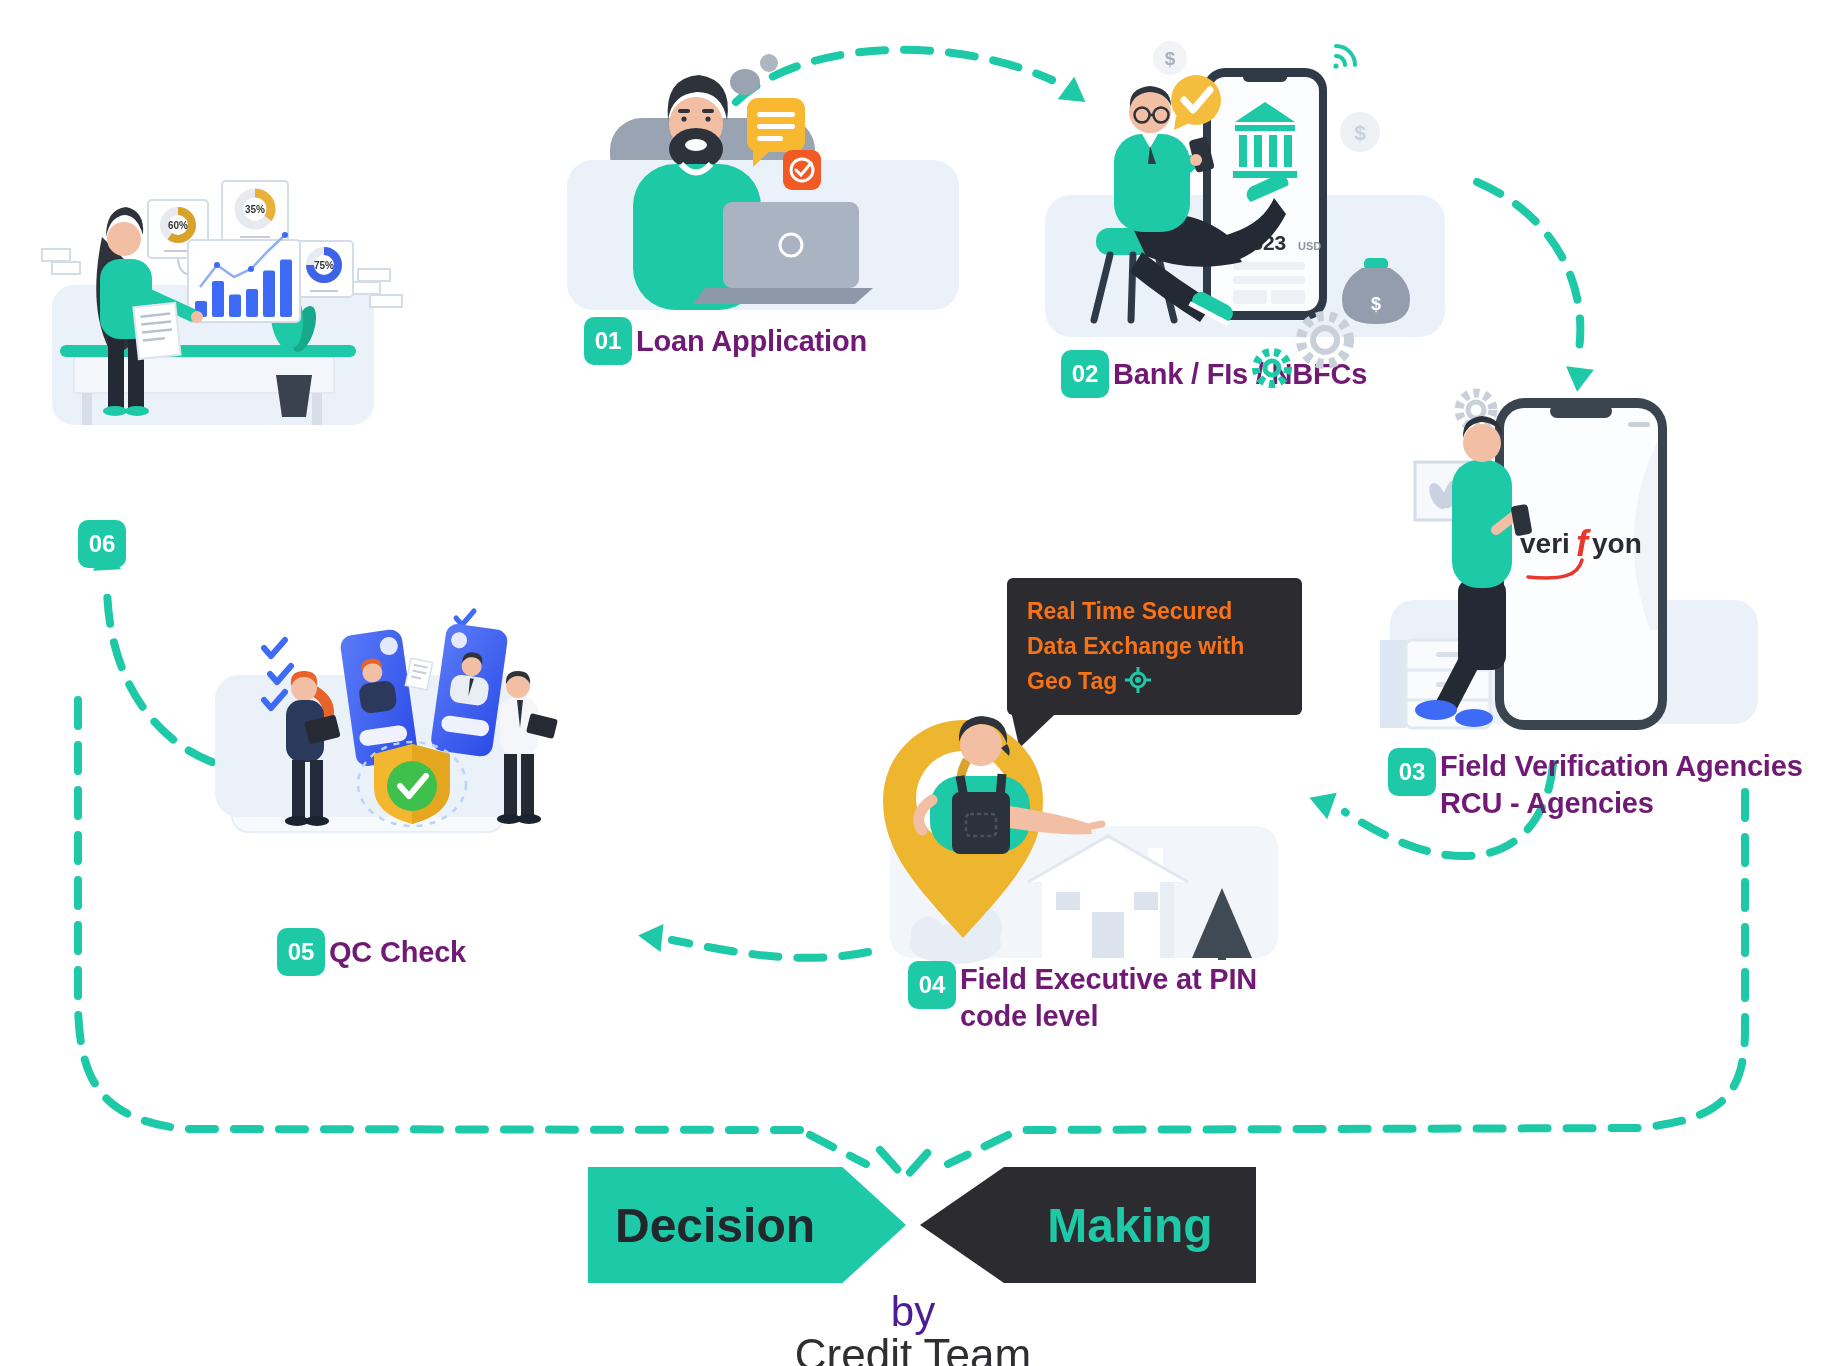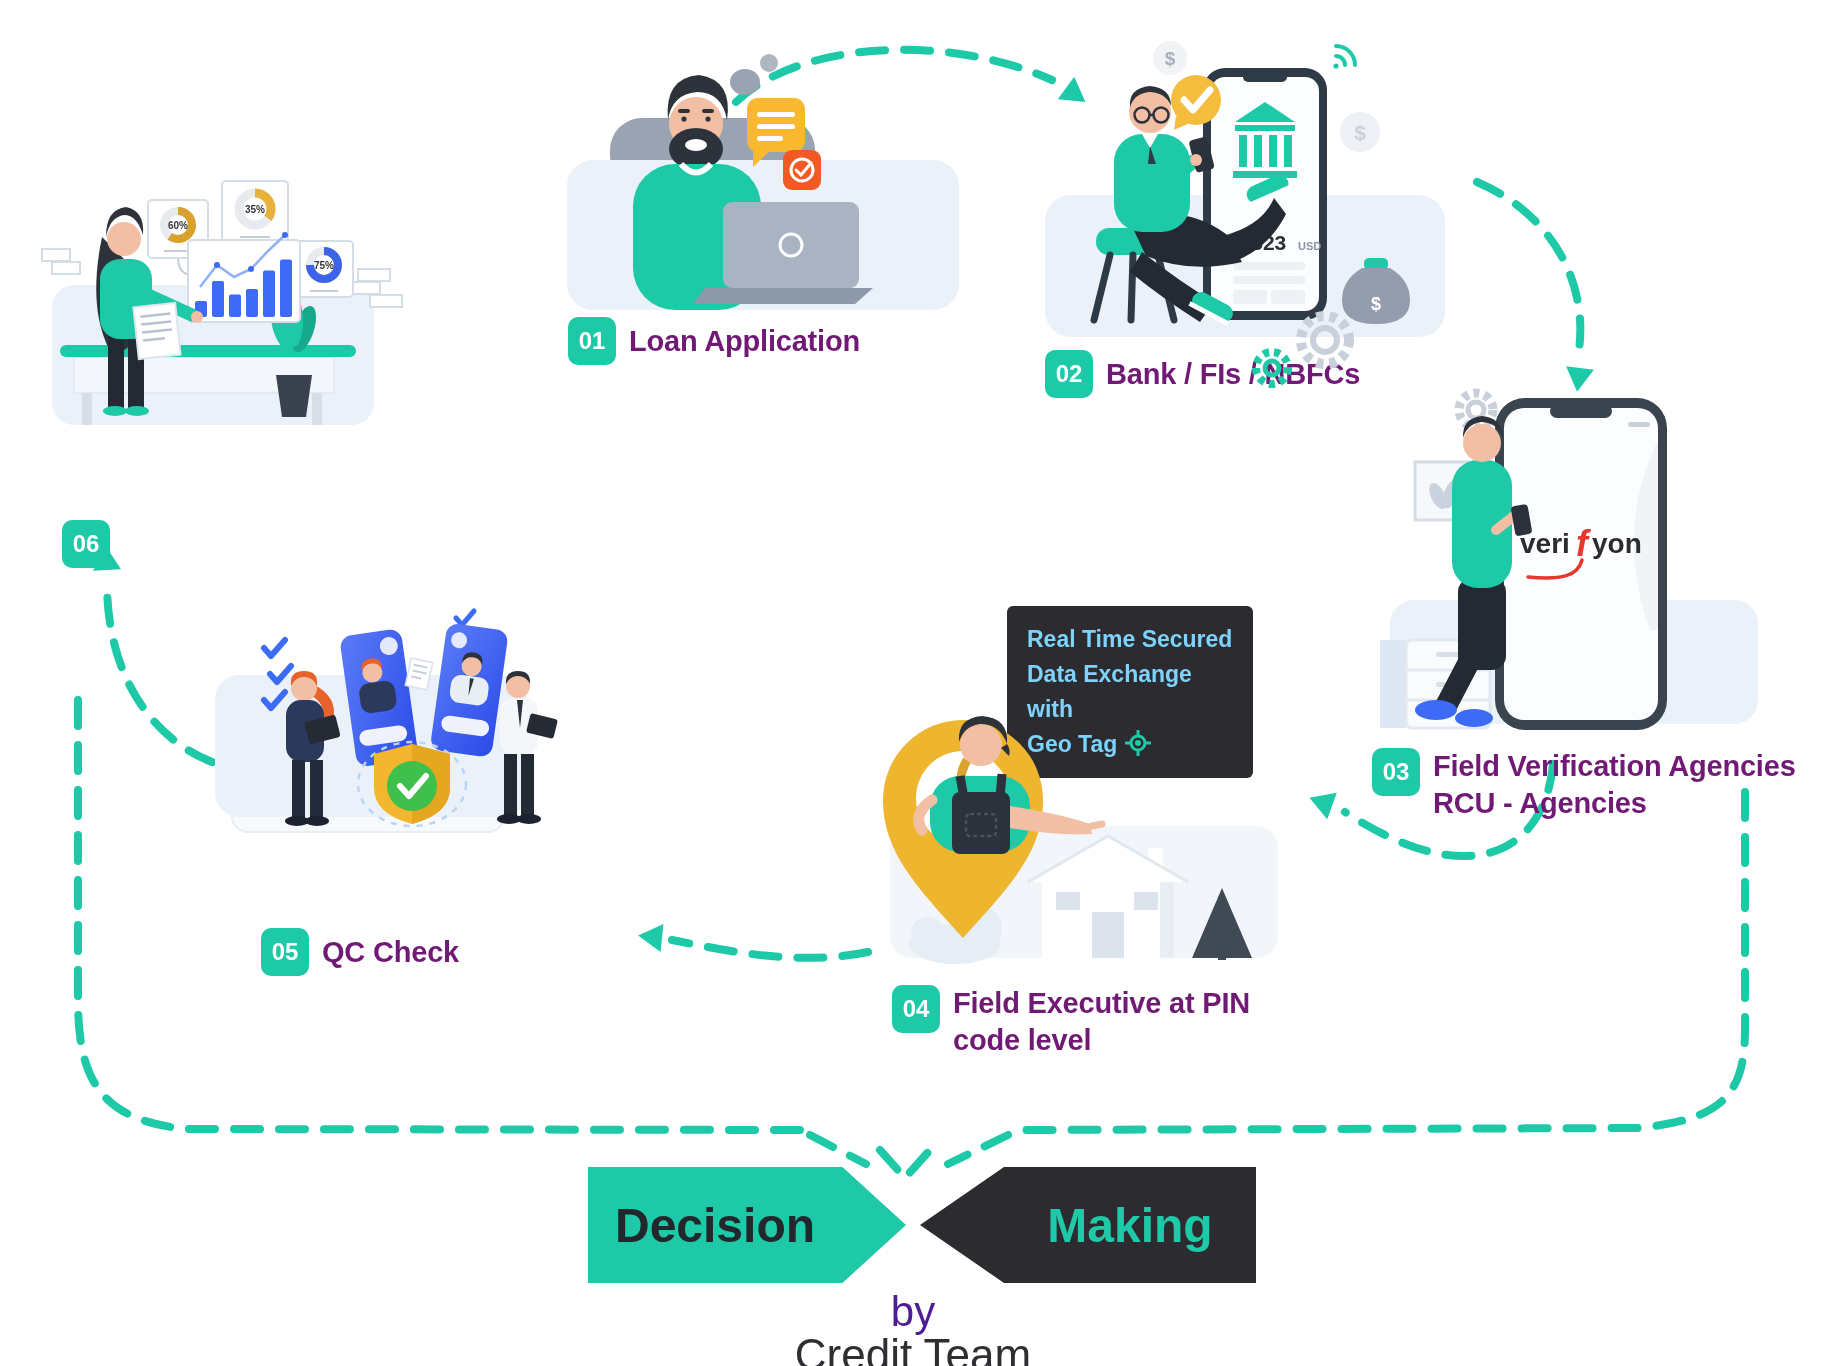--- a/index.html
+++ b/index.html
@@ -1,27 +1,27 @@
 <!DOCTYPE html>
 <html><head>
 <meta charset="utf-8">
 <style>
   html,body{margin:0;padding:0;background:#fff;}
   #stage{position:relative;width:1822px;height:1366px;background:#ffffff;overflow:hidden;
          font-family:"Liberation Sans",sans-serif;}
   .abs{position:absolute;}
   svg{display:block;}
   
-  .step-row{position:absolute;display:flex;gap:13px;align-items:flex-start;}
+  .step-row{position:absolute;display:flex;gap:4px;align-items:flex-start;margin-left:16px;}
   .step-badge{width:48px;height:48px;border-radius:10px;background:#1EC9A8;color:#fff;
               font-weight:700;font-size:24px;display:flex;align-items:center;justify-content:center;flex:0 0 auto;}
   .step-text{font-weight:700;font-size:29px;color:#701a75;letter-spacing:-0.2px;line-height:37px;}
   .step-single{display:flex;align-items:center;height:48px;}
   
-  .callout{position:absolute;left:1007px;top:606px;width:246px;background:#2B2B30;color:#7dd3fc;
+  .callout{position:absolute;left:1007px;top:578px;width:295px;background:#2B2B30;color:#f97316;
            border-radius:6px;padding:16px 20px;font-weight:700;font-size:23px;line-height:35px;box-sizing:border-box;}
   .callout-tail{position:absolute;left:1008px;top:698px;width:64px;height:50px;background:#2B2B30;
                 clip-path:polygon(0 0,100% 0,18% 100%);}
   .geo-ico{display:inline-block;vertical-align:-4px;margin-left:8px;}
   
   .banner-left{position:absolute;left:588px;top:1167px;width:318px;height:116px;background:#1EC9A8;
                clip-path:polygon(0 0,80% 0,100% 50%,80% 100%,0 100%);
                display:flex;align-items:center;justify-content:center;padding-right:64px;box-sizing:border-box;
                color:#22272B;font-size:48px;font-weight:700;}
   .banner-right{position:absolute;left:920px;top:1167px;width:336px;height:116px;background:#2B2B30;
@@ -289,21 +289,21 @@
       <path d="M 232,136 l 10,-2" stroke="#F3BFA4" stroke-width="7" stroke-linecap="round"></path>
       <rect x="92" y="102" width="58" height="62" rx="8" fill="#2B323C"></rect>
       <path d="M 100,86 L 104,108 M 142,84 L 140,108" stroke="#2B323C" stroke-width="9"></path>
       <rect x="106" y="124" width="30" height="22" rx="4" fill="none" stroke="#4A525E" stroke-width="2.5" stroke-dasharray="4 3"></rect>
       <circle cx="121" cy="55" r="21" fill="#F3BFA4"></circle>
       <path d="M 99,52 Q 97,28 122,26 Q 149,28 147,54 Q 140,34 120,34 Q 104,36 99,52 Z" fill="#2E333B"></path>
       <path d="M 147,54 q 4,6 2,12 l -8,-8 Z" fill="#2E333B"></path>
       <path d="M 72,110 Q 52,124 62,140" stroke="#F3BFA4" stroke-width="11" fill="none" stroke-linecap="round"></path>
     </g>
   </svg>
-  <div class="step-row" style="left:892px;top:985px;">
+  <div class="step-row" style="left:892px;top:961px;">
     <div class="step-badge">04</div>
     <div class="step-text">
       <div>Field Executive at PIN</div>
       <div>code level</div>
     </div>
   </div>
 
   <svg class="abs" style="left:200px;top:560px;" width="380" height="295" viewBox="0 0 380 295">
     <defs>
       <linearGradient id="gblue" x1="0" y1="0" x2="1" y2="1">

